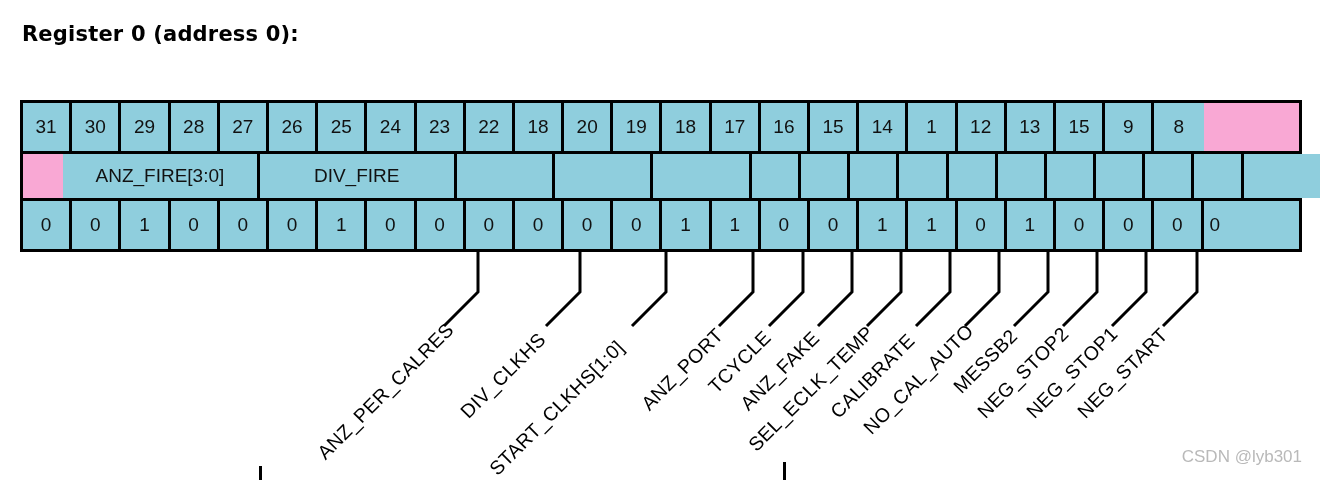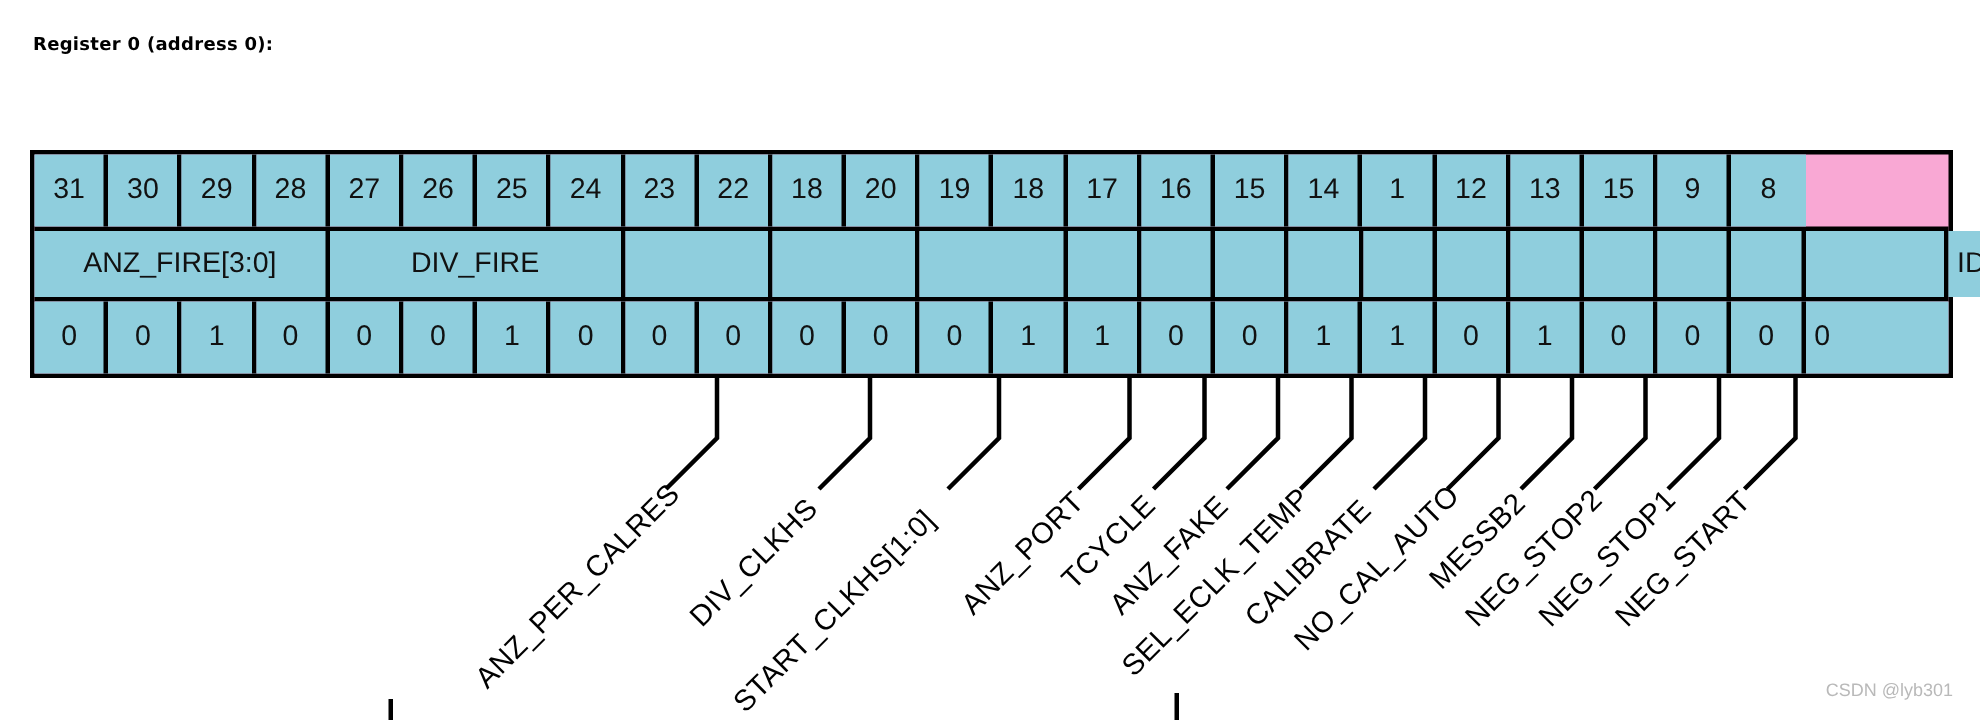--- a/index.html
+++ b/index.html
@@ -15,21 +15,21 @@
     font-family: "Liberation Sans", sans-serif;
     color: #000000;
   }
 
   #page-title {
     position: absolute;
     left: 22px;
     top: 22px;
     font-family: "DejaVu Sans", sans-serif;
     font-weight: bold;
-    font-size: 12px;
+    font-size: 21px;
     letter-spacing: 0.2px;
     color: #000000;
     white-space: nowrap;
   }
 
   
   #register-table {
     position: absolute;
     left: 20px;
     top: 100px;
@@ -41,21 +41,21 @@
   }
   .reg-row {
     display: flex;
     width: 100%;
     box-sizing: border-box;
   }
   .reg-row.row-bits   { height: 48px; }
   .reg-row.row-fields { height: 50px; }
   .reg-row.row-values { height: 48px; }
 
-  .reg-row.row-fields { border-top: 3px solid #000; border-bottom: 3px solid #000; }
+  .reg-row.row-fields { border-top: 3px solid #000; border-bottom: 3px solid #000; padding-left: 40px; }
 
   .cell {
     background: #8fcedd;
     box-sizing: border-box;
     border-right: 3px solid #000000;
     display: flex;
     align-items: center;
     justify-content: center;
     font-family: "Liberation Sans", sans-serif;
     font-size: 19px;
@@ -91,21 +91,21 @@
     transform-origin: left bottom;
     transform: rotate(-45deg);
     letter-spacing: 0.3px;
   }
 
   #watermark {
     position: absolute;
     right: 18px;
     bottom: 13px;
     font-family: "Liberation Sans", sans-serif;
-    font-size: 12px;
+    font-size: 17px;
     color: #b9b9b9;
     white-space: nowrap;
   }
 
   
   .stray-tick {
     position: absolute;
     width: 3px;
     background: #000000;
   }

